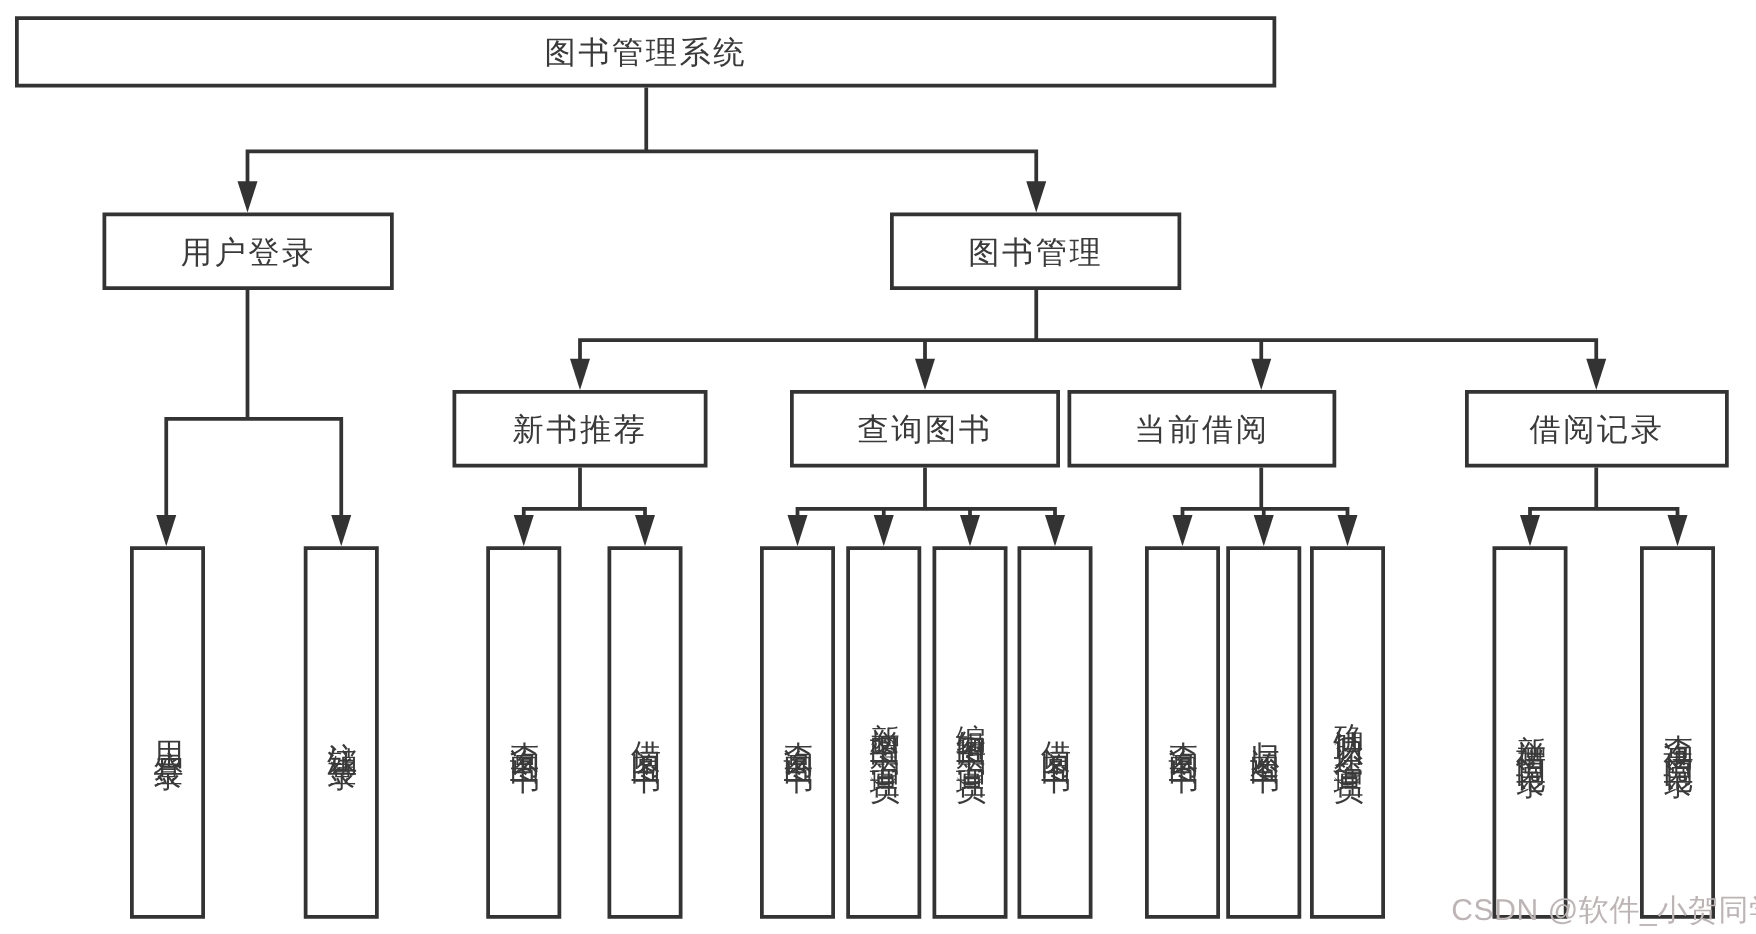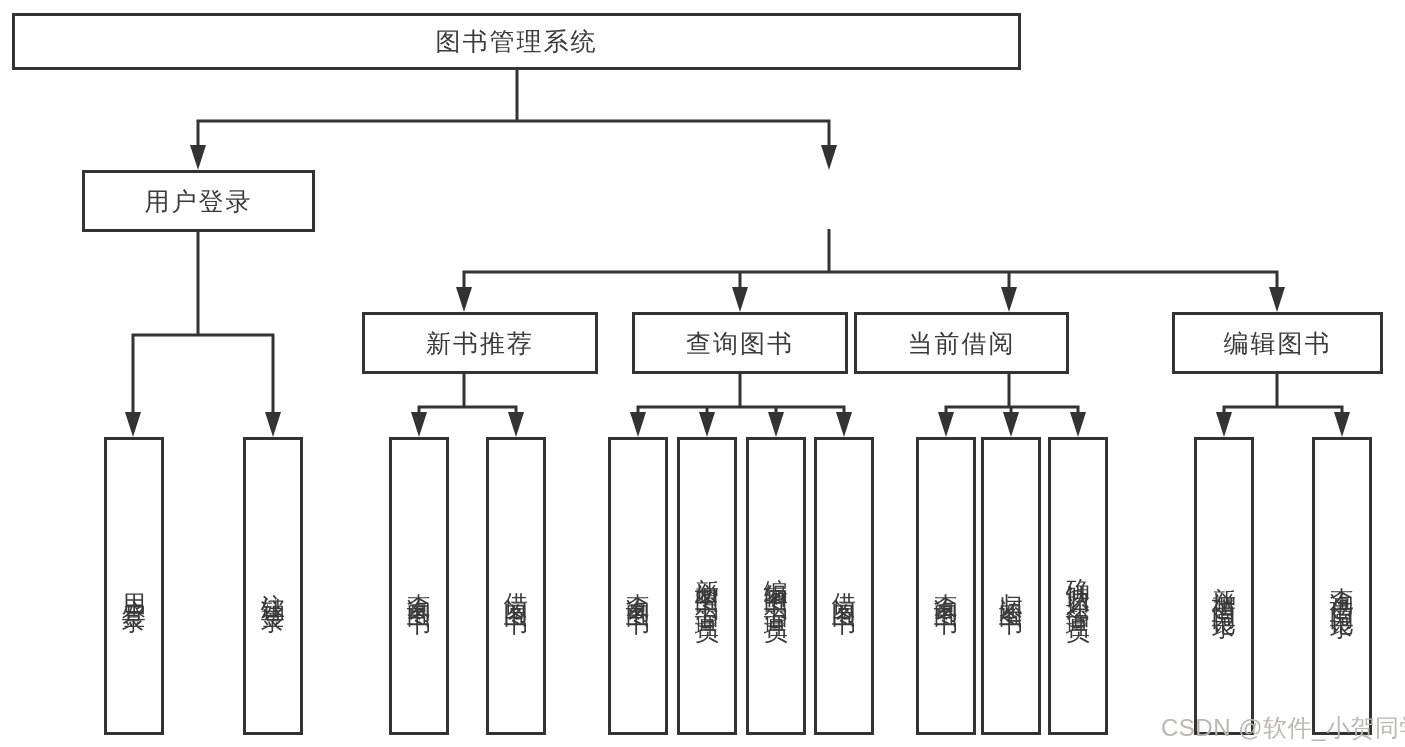--- a/index.html
+++ b/index.html
@@ -23,21 +23,21 @@
     display:flex;align-items:center;justify-content:center;
     color:var(--text);
     z-index:2;
   }
   .node.h{font-size:25px;letter-spacing:2px;}
   .root{left:12px;top:13px;width:1009px;height:57px;}
   .l2{height:62px;width:233px;top:170px;}
   .l2a{left:82px;}
   .l2b{left:712px;}
   .l3{height:62px;top:312px;}
-  .l3a{left:362px;width:236px;text-align:right;}
+  .l3a{left:362px;width:204px;text-align:right;}
   .l3b{left:632px;width:216px;}
   .l3c{left:854px;width:215px;}
   .l3d{left:1172px;width:211px;}
   .leaf{
     top:437px;width:60px;height:298px;
   }
   .leaf span{
     writing-mode:vertical-rl;
     text-orientation:mixed;
     font-size:24px;
@@ -105,32 +105,35 @@
     </g>
   </svg>
 
   <div class="node h root">
     <span>图书管理系统</span>
   </div>
 
   <div class="node h l2 l2a">
     <span>用户登录</span>
   </div>
+  <div class="node h l2 l2b">
+    <span>图书管理</span>
+  </div>
 
   <div class="node h l3 l3a">
     <span>新书推荐</span>
   </div>
   <div class="node h l3 l3b">
     <span>查询图书</span>
   </div>
   <div class="node h l3 l3c">
     <span>当前借阅</span>
   </div>
   <div class="node h l3 l3d">
-    <span>编辑图书</span>
+    <span>借阅记录</span>
   </div>
 
   <div class="node leaf lf1">
     <span>用户登录</span>
   </div>
   <div class="node leaf lf2">
     <span>注销登录</span>
   </div>
   <div class="node leaf lf3">
     <span>查询图书</span>

